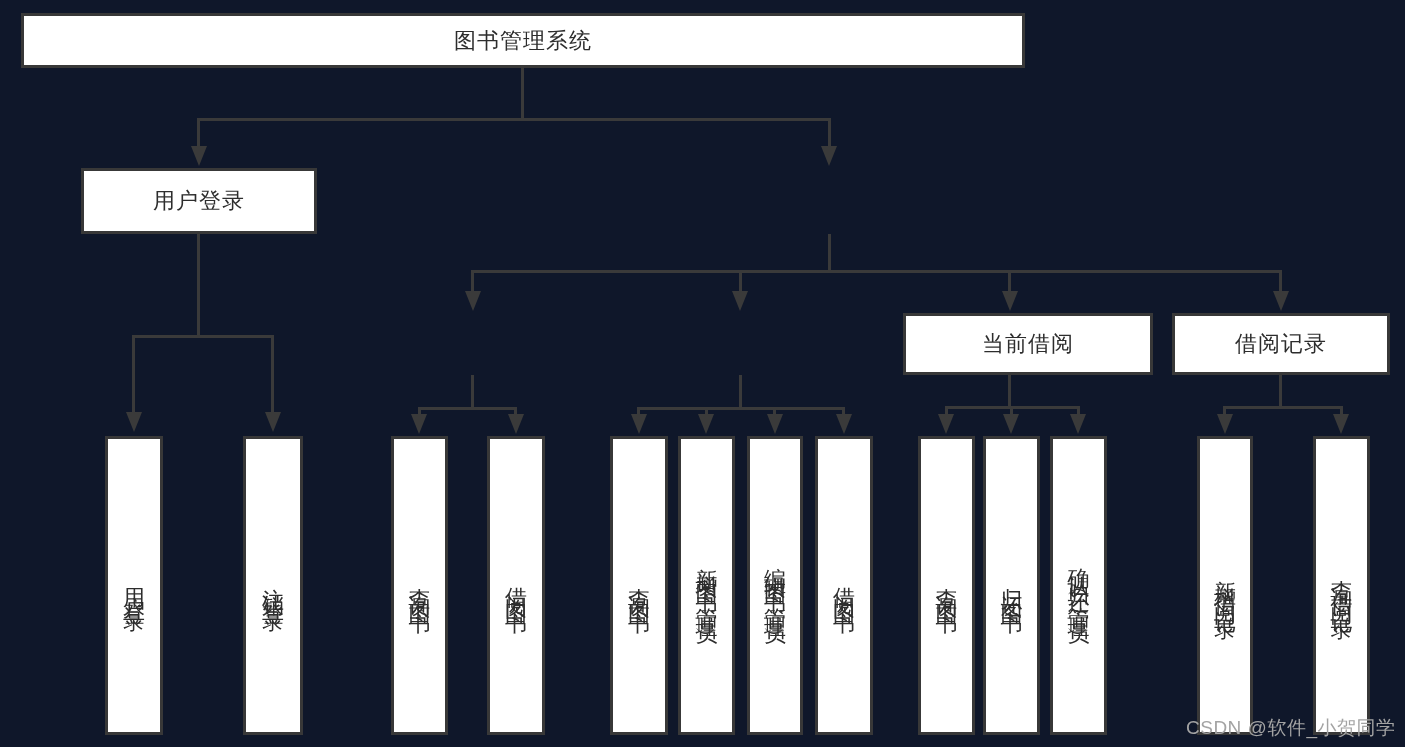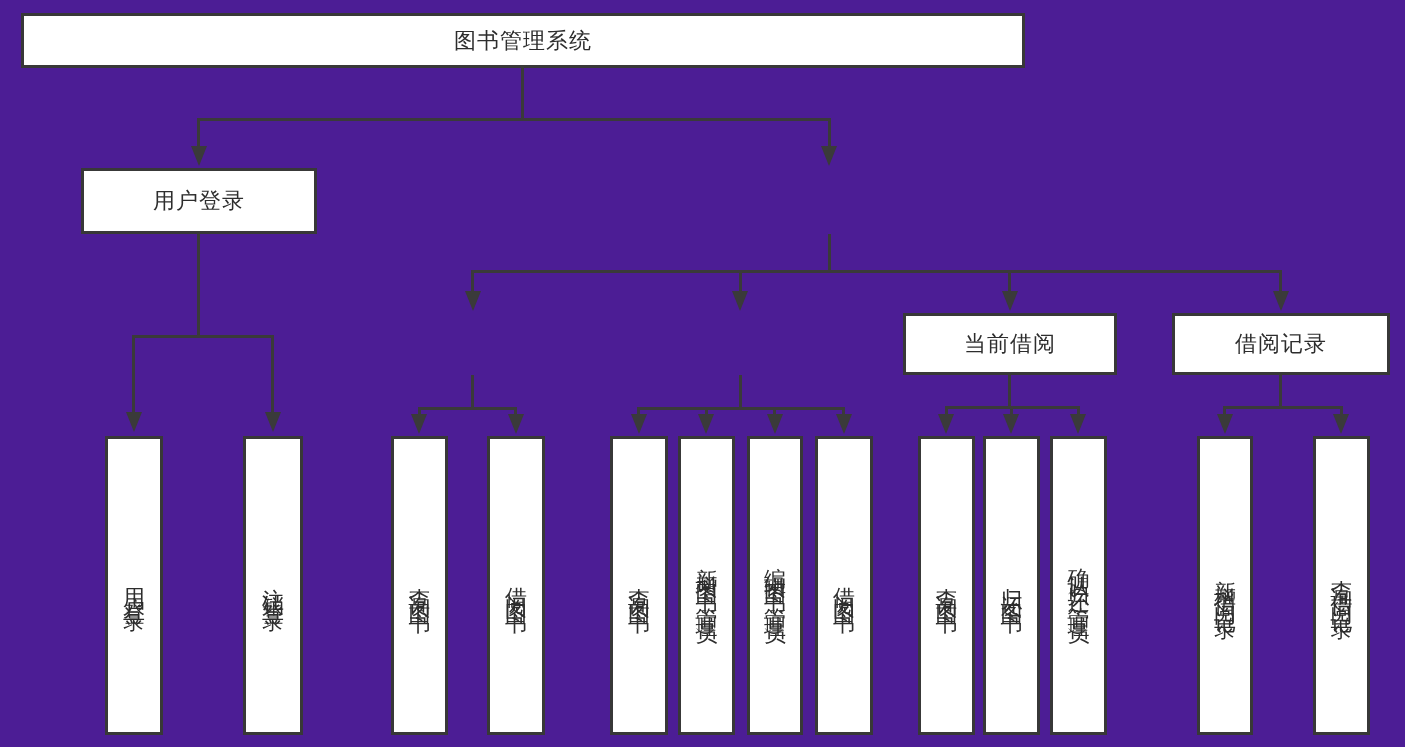--- a/index.html
+++ b/index.html
@@ -1,17 +1,17 @@
 <!DOCTYPE html>
 <html><head>
 <meta charset="utf-8">
 <style>
   html,body { margin:0; padding:0; background:#ffffff; }
   .canvas {
-    position:relative; width:1405px; height:747px; background:#4c1d95;
+    position:relative; width:1405px; height:747px; background:#0f172a;
     font-family:"Liberation Sans","DejaVu Sans",sans-serif; overflow:hidden;
   }
   .box {
     position:absolute; background:#ffffff; border:3px solid #383838;
     display:flex; align-items:center; justify-content:center;
     color:#2d2d2d; font-size:22px; box-sizing:border-box; letter-spacing:1px;
   }
   .vbox span.vtext {
     writing-mode:vertical-rl; text-orientation:mixed;
     letter-spacing:8px; line-height:1;
@@ -24,21 +24,21 @@
     border-top:20px solid #3a3a3a;
   }
   
   #n-root { left:21px; top:13px; width:1004px; height:55px; }
   
   #n-user-login { left:81px; top:168px; width:236px; height:66px; }
   #n-book-mgmt  { left:712px; top:168px; width:235px; height:66px; }
   
   #n-new-book       { left:363px;  top:313px; width:220px; height:62px; }
   #n-book-borrow    { left:634px;  top:313px; width:213px; height:62px; }
-  #n-current-borrow { left:903px;  top:313px; width:214px; height:62px; }
+  #n-current-borrow { left:903px;  top:313px; width:250px; height:62px; }
   #n-borrow-record  { left:1172px; top:313px; width:218px; height:62px; }
   
   .leaf { top:436px; height:299px; }
   #l-user-login { left:105px;  width:58px; }
   #l-logout     { left:243px;  width:60px; }
   #l-nb-query   { left:391px;  width:57px; }
   #l-nb-borrow  { left:487px;  width:58px; }
   #l-bb-query   { left:610px;  width:58px; }
   #l-bb-add     { left:678px;  width:57px; }
   #l-bb-edit    { left:747px;  width:56px; }
@@ -225,14 +225,15 @@
   <div class="vline" id="c6d3v"></div>
   <div class="arr" id="c6d3a"></div>
 
   <div class="vline" id="c7-v"></div>
   <div class="hline" id="c7-h"></div>
   <div class="vline" id="c7d1v"></div>
   <div class="arr" id="c7d1a"></div>
   <div class="vline" id="c7d2v"></div>
   <div class="arr" id="c7d2a"></div>
 
+  <div class="watermark">CSDN @软件_小贺同学</div>
 
 </div>
 
 </body></html>

